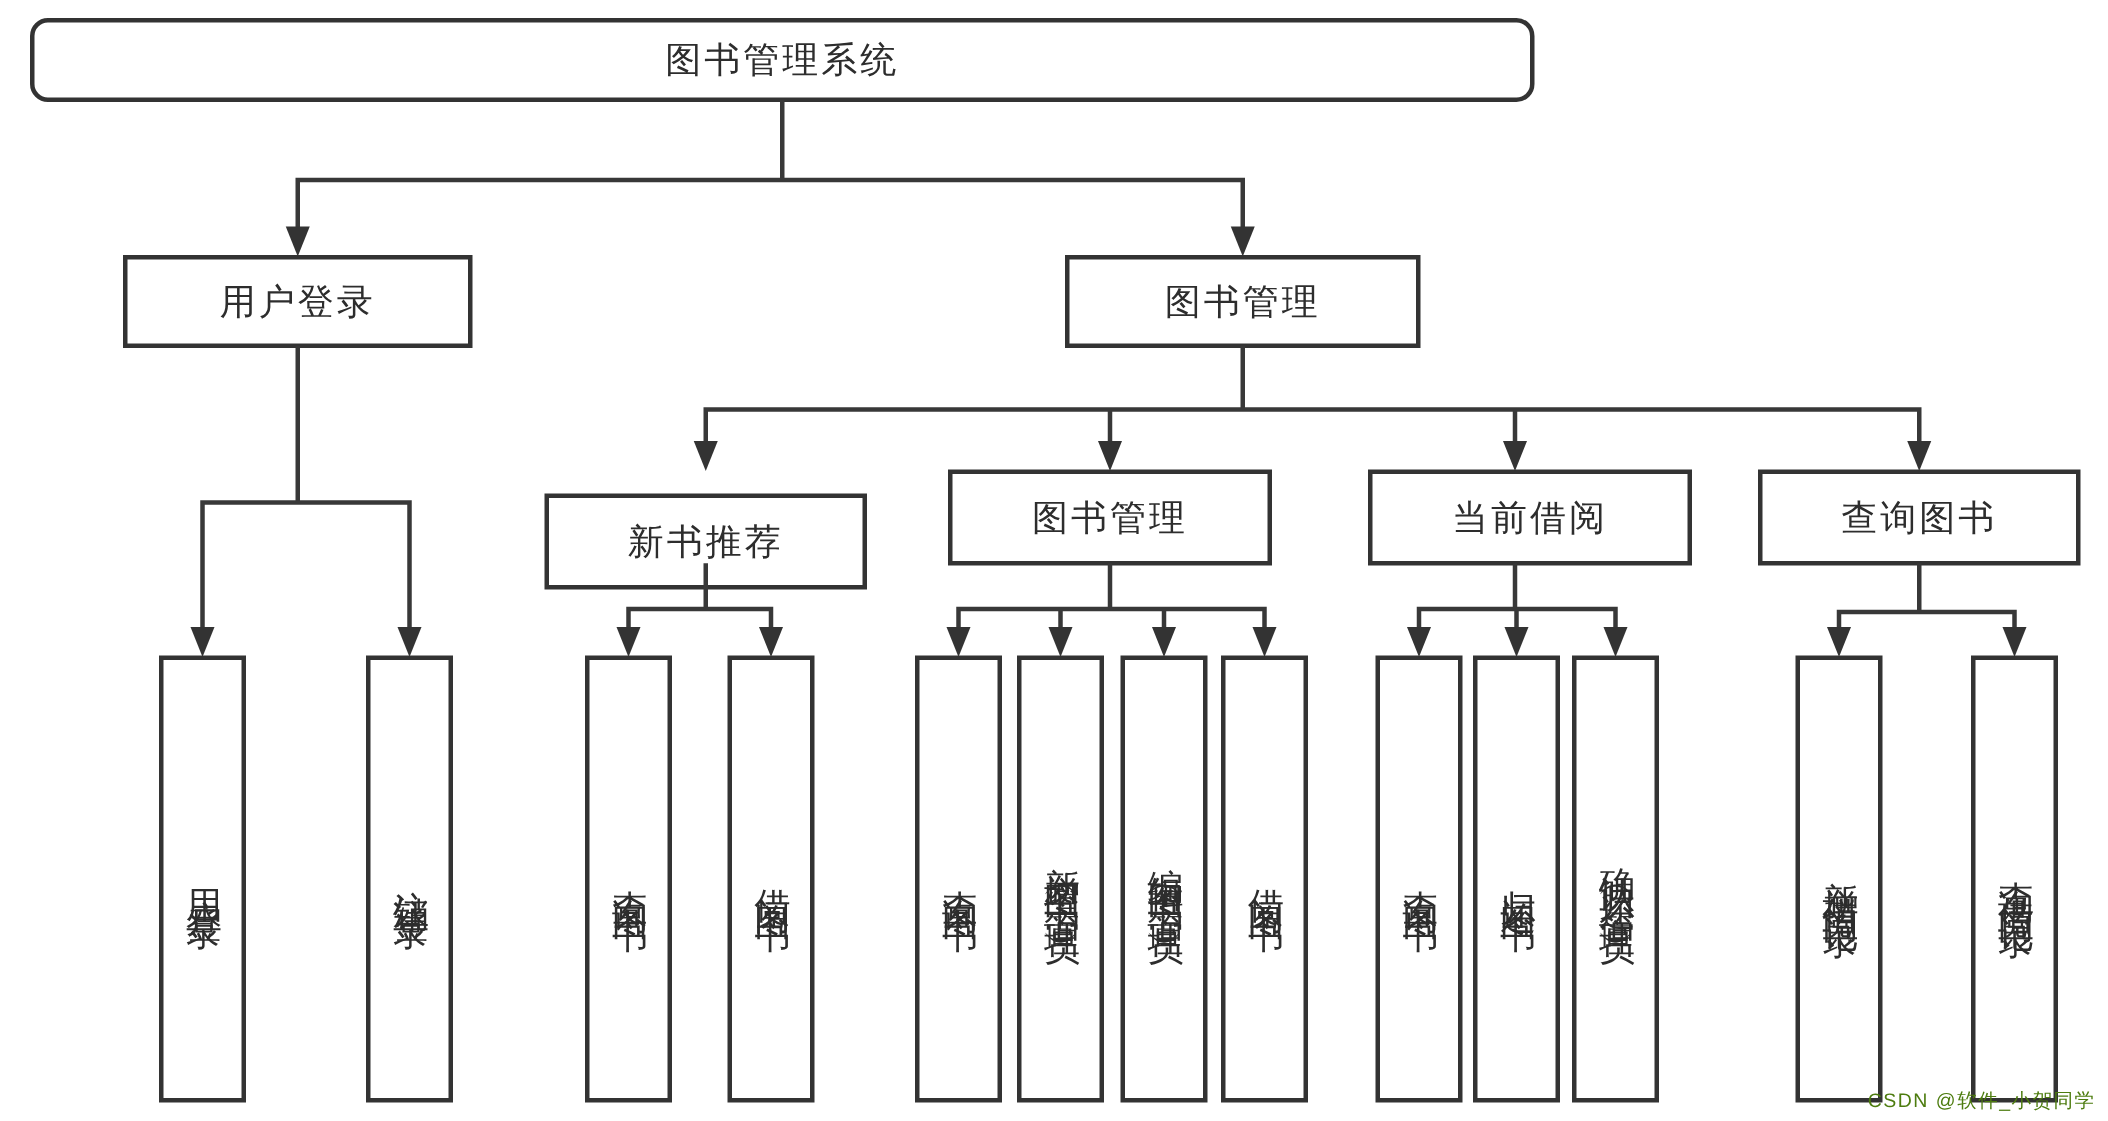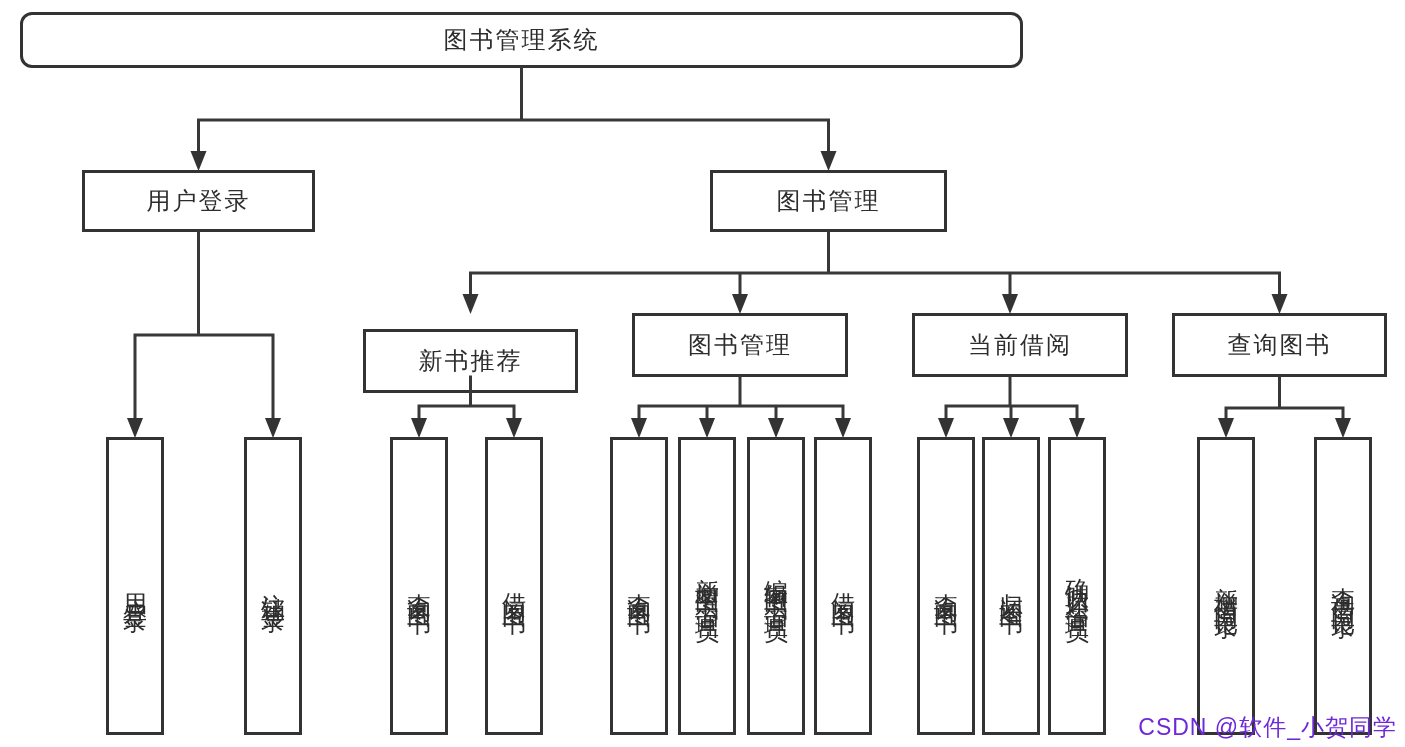--- a/index.html
+++ b/index.html
@@ -19,21 +19,21 @@
   }
   .hbox{font-size:24px;letter-spacing:2px;white-space:nowrap;}
   .vbox{width:58px;height:298px;top:437px;}
   .vbox .vtext{
     writing-mode:vertical-rl;text-orientation:mixed;
     font-size:24px;line-height:1;letter-spacing:6px;
     white-space:nowrap;
   }
   .watermark{
     position:absolute;right:8px;bottom:4px;z-index:3;
-    font-size:23px;color:#6d28d9;letter-spacing:1px;white-space:nowrap;
+    font-size:13px;color:#4d7c0f;letter-spacing:1px;white-space:nowrap;
   }
 </style>
 </head>
 <body>
 
 <div class="stage">
 
   <svg class="connectors" width="1405" height="747" viewBox="0 0 1405 747">
     <g stroke="#383838" stroke-width="3" fill="none" stroke-linecap="square">
 

